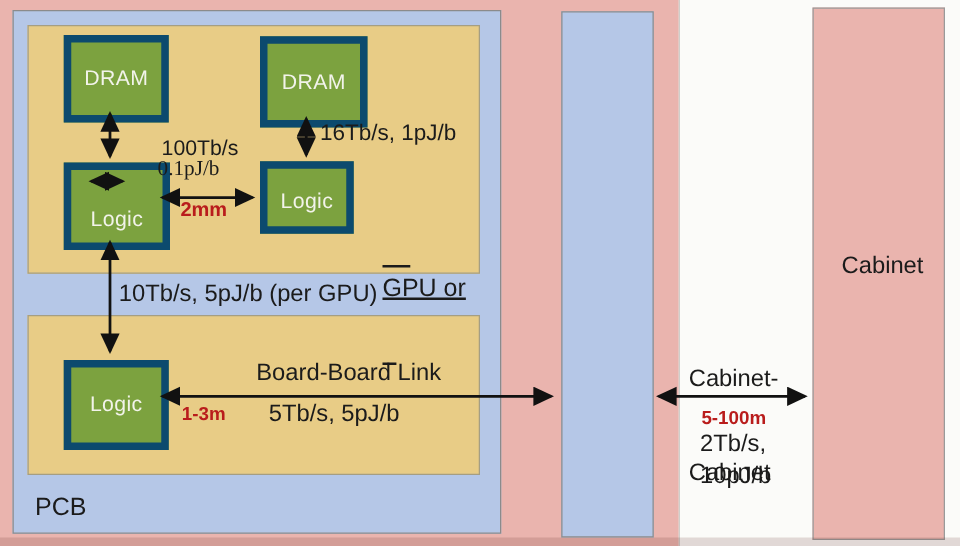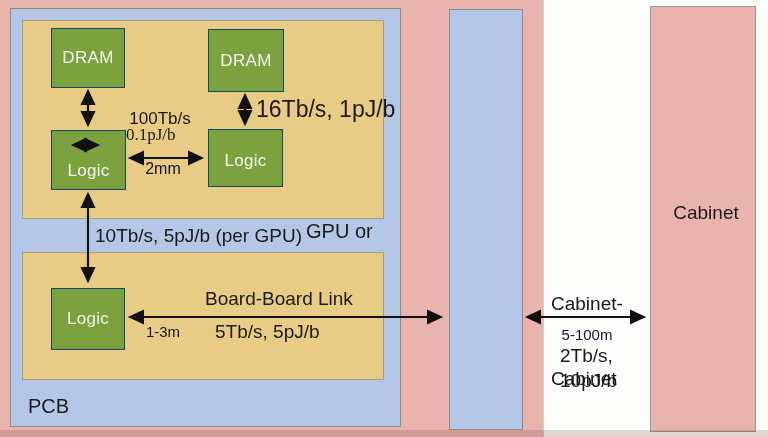--- a/index.html
+++ b/index.html
@@ -13,38 +13,38 @@
   
   #white-region{left:543px;top:0;width:225px;height:437px;background:#fbfbf9;border-left:1px solid #cfcfcb;}
   #cabinet-col{left:650px;top:6px;width:104px;height:424px;background:#eab4ae;border:1px solid #9a9a9a;}
   #pcb{left:10px;top:8px;width:389px;height:417px;background:#b5c7e7;border:1px solid #8b8b8b;}
   #gpu-box{left:22px;top:20px;width:360px;height:197px;background:#e8cc86;border:1px solid #a59e83;}
   #board-box{left:22px;top:252px;width:360px;height:126px;background:#e8cc86;border:1px solid #a59e83;}
   #vbar{left:449px;top:9px;width:72px;height:419px;background:#b5c7e7;border:1px solid #8b8b8b;}
   #bottom-shade{left:0;top:430px;width:768px;height:7px;background:rgba(95,40,30,0.16);}
   
   .chip{
-    background:#7ca23f;border:1px solid #0c4a6e;color:#f2f3ea;
+    background:#7ca23f;border:6px solid #0c4a6e;color:#f2f3ea;
     display:flex;align-items:center;justify-content:center;
     font-size:17px;letter-spacing:0.3px;
   }
   #dram1{left:51px;top:28px;width:72px;height:58px;}
   #dram2{left:208px;top:29px;width:74px;height:61px;}
   #logic1{left:51px;top:130px;width:73px;height:58px;padding-top:0;align-items:flex-end;}
   #logic1 span{display:block;margin-bottom:8px;}
   #logic2{left:208px;top:129px;width:75px;height:58px;padding-top:6px;box-sizing:border-box;}
   #logic3{left:51px;top:288px;width:72px;height:60px;}
   
   .lbl{position:absolute;white-space:pre;line-height:1.2;}
-  .blue{color:#0f172a;}
-  #l-16tb{left:256px;top:96px;font-size:23px;}
+  .blue{color:#b91c1c;font-weight:bold;}
+  #l-16tb{left:256px;top:96px;font-size:18px;}
   #l-100tb{left:118px;top:109px;width:84px;text-align:center;font-size:17px;}
   #l-01pj{left:126px;top:125px;width:84px;font-size:17px;font-family:Liberation Serif, serif;}
   #l-2mm{left:130px;top:159px;width:66px;text-align:center;font-size:16px;}
-  #l-gpu{left:306px;top:166px;font-size:20px;line-height:26px;}
+  #l-gpu{left:306px;top:166px;font-size:20px;line-height:26px;text-decoration:underline;}
   #l-3050{left:6px;top:227px;width:80px;text-align:center;font-size:15px;}
   #l-10tb{left:95px;top:225px;font-size:19px;}
   #l-bbl{left:205px;top:288px;font-size:19px;}
   #l-13m{left:141px;top:323px;width:44px;text-align:center;font-size:15px;}
   #l-5tb{left:215px;top:321px;font-size:19px;}
   #l-pcb{left:28px;top:394px;font-size:20px;}
   #l-ccl{left:551px;top:241px;font-size:19px;line-height:25px;}
   #l-5100{left:551px;top:326px;width:72px;text-align:center;font-size:15px;}
   #l-2tb{left:560px;top:345px;font-size:19px;}
   #l-10pj{left:560px;top:370px;font-size:19px;}

